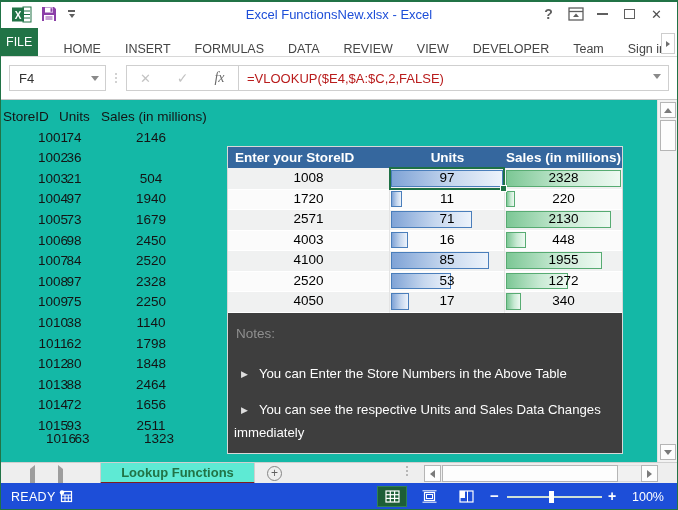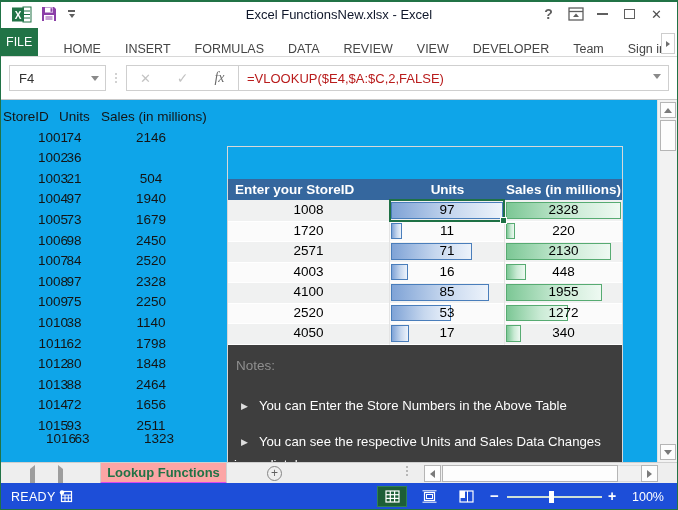--- a/index.html
+++ b/index.html
@@ -5,21 +5,21 @@
   * { margin:0; padding:0; box-sizing:border-box; }
   html,body { width:678px; height:510px; }
   body { font-family:"Liberation Sans", sans-serif; background:#fff; }
 
   .window { position:relative; width:678px; height:510px; background:#fff; overflow:hidden; }
   .window-frame { position:absolute; inset:0; border:1px solid #217346; border-top-width:2px; pointer-events:none; z-index:99; }
 
   
   .titlebar { height:28px; position:relative; display:flex; align-items:center; background:#fff; }
   .qat { display:flex; align-items:center; gap:9px; padding-left:12px; z-index:2; }
-  .title-text { position:absolute; left:0; right:0; top:0; height:28px; line-height:30px; text-align:center; font-size:13px; color:#0f172a; }
+  .title-text { position:absolute; left:0; right:0; top:0; height:28px; line-height:30px; text-align:center; font-size:13px; color:#1d4ed8; }
   .win-controls { margin-left:auto; display:flex; align-items:center; padding-right:8px; z-index:2; }
   .win-btn { width:27px; height:22px; display:flex; align-items:center; justify-content:center; color:#5f5f5f; }
   .help-btn::before { content:"?"; font-size:14px; font-weight:bold; color:#5f5f5f; }
   .min-glyph { width:11px; height:2px; background:#5f5f5f; }
   .max-glyph { width:11px; height:10px; border:1.5px solid #5f5f5f; }
   .close-btn::before { content:"✕"; font-size:13px; color:#4f4f4f; }
   .qat-dd { display:flex; flex-direction:column; align-items:center; gap:2px; margin-left:2px; }
   .qat-dd .bar { width:7px; height:1.5px; background:#5f5f5f; }
   .qat-dd .tri { width:0; height:0; border-left:3.5px solid transparent; border-right:3.5px solid transparent; border-top:4px solid #5f5f5f; }
 
@@ -39,31 +39,31 @@
   .fgrip i { width:2px; height:2px; background:#c3c3c3; border-radius:50%; }
   .fbtns { height:26px; border:1px solid #cfcfcf; border-right:none; display:flex; background:#fff; }
   .fbtn { width:37px; display:flex; align-items:center; justify-content:center; font-size:13px; }
   .fbtn.cancel::before { content:"✕"; color:#c3c3c3; font-size:13px; }
   .fbtn.enter::before { content:"✓"; color:#c3c3c3; font-size:14px; }
   .fbtn.fx { font-style:italic; color:#6a6a6a; font-size:14px; font-family:"Liberation Serif", serif; }
   .fx-input { flex:1; height:26px; border:1px solid #cfcfcf; background:#fff; display:flex; align-items:center; padding-left:8px; font-size:13px; color:#b91c1c; position:relative; }
   .fx-input .chevron { position:absolute; right:7px; top:8px; width:0; height:0; border-left:4px solid transparent; border-right:4px solid transparent; border-top:5px solid #8a8a8a; }
 
   
-  .ws { position:relative; height:362px; background:#0ea5e9; overflow:hidden;padding-left:28px; }
+  .ws { position:relative; height:362px; background:#14b8a6; overflow:hidden;padding-left:28px; }
   .col-head { position:absolute; top:6px; height:21px; line-height:21px; font-size:13.5px; color:#141414; white-space:nowrap; }
   .ws-row { position:absolute; left:0; height:21px; line-height:21px; font-size:13.5px; color:#141414; width:228px; }
   .ws-row span { position:absolute; text-align:center; white-space:nowrap; }
   .wc1 { left:0;  width:106px; }
   .wc2 { left:44px; width:60px; }
   .wc3 { left:96px; width:110px; }
 
   
   .lookup { position:absolute; left:228px; top:47px; width:394px; box-shadow:0 0 0 1px #d8d8d8; }
-  .lt-header { display:grid; grid-template-columns:162px 115px 117px; height:21px; background:#35679E; color:#fff; font-weight:bold; font-size:13.5px;margin-top:32px; }
+  .lt-header { display:grid; grid-template-columns:162px 115px 117px; height:21px; background:#35679E; color:#fff; font-weight:bold; font-size:13.5px; }
   .lt-header div { line-height:21px; text-align:center; white-space:nowrap; }
   .lt-header .h1 { text-align:left; padding-left:7px; }
   .lt-row { display:grid; grid-template-columns:162px 115px 117px; height:20.5px; background:#fbfbfb; }
   .lt-row.band { background:#f0f1f1; }
   .lt-cell { position:relative; font-size:13.5px; line-height:20.5px; text-align:center; border-right:1px solid #e4e4e4; border-bottom:1px solid #fff; }
   .lt-cell:last-child { border-right:none; }
   .dbar { position:absolute; left:1px; top:2px; bottom:2px; }
   .dbar.blue  { border:1px solid #4a7ebb; background:linear-gradient(90deg,#7fa3d6 0%,#c6d7ee 55%,#edf3fb 100%); }
   .dbar.green { border:1px solid #57ab72; background:linear-gradient(90deg,#7cc795 0%,#c9ead4 55%,#eef9f2 100%); }
   .cell-val { position:relative; z-index:1; }
@@ -86,21 +86,21 @@
   .tri-left { width:0; height:0; border-top:4px solid transparent; border-bottom:4px solid transparent; border-right:5px solid #7a7a7a; }
   .tri-right { width:0; height:0; border-top:4px solid transparent; border-bottom:4px solid transparent; border-left:5px solid #7a7a7a; }
 
   
   .tabbar { height:21px; background:#eeeeee; position:relative; border-top:1px solid #cfcfcf; }
   .nav-arrow { position:absolute; top:6px; }
   .nav-prev { left:30px; } .nav-next { left:58px; }
   .nav-arrow .t { width:0; height:0; border-top:4px solid transparent; border-bottom:4px solid transparent; }
   .nav-prev .t { border-right:5px solid #9d9d9d; }
   .nav-next .t { border-left:5px solid #9d9d9d; }
-  .sheet-tab { position:absolute; left:100px; width:127px; top:0; height:21px; background:#fca5a5; border-left:1px solid #cfcfcf; border-right:1px solid #cfcfcf; border-bottom:2px solid #d946ef; color:#217346; font-weight:bold; font-size:13px; display:flex; align-items:center; justify-content:center; white-space:nowrap; }
+  .sheet-tab { position:absolute; left:100px; width:155px; top:0; height:21px; background:#5eead4; border-left:1px solid #cfcfcf; border-right:1px solid #cfcfcf; border-bottom:2px solid #7f1d1d; color:#217346; font-weight:bold; font-size:13px; display:flex; align-items:center; justify-content:center; white-space:nowrap; }
   .add-sheet { position:absolute; left:267px; top:3px; width:15px; height:15px; border:1px solid #868686; border-radius:50%; color:#5f5f5f; font-size:12px; line-height:12px; text-align:center; background:#eeeeee; }
   .add-sheet::before { content:"+"; }
   .tb-grip { position:absolute; left:406px; top:3px; display:flex; flex-direction:column; gap:2px; }
   .tb-grip i { width:2px; height:2px; background:#a5a5a5; border-radius:50%; }
   .hs-track { position:absolute; left:424px; width:234px; top:2px; height:17px; background:#f1f1f1; border:1px solid #dcdcdc; }
   .hs-box { position:absolute; top:2px; height:17px; background:#fdfdfd; border:1px solid #b5b5b5; display:flex; align-items:center; justify-content:center; }
   .hs-left { left:424px; width:17px; }
   .hs-thumb { left:442px; width:176px; }
   .hs-right { left:641px; width:17px; }
 

